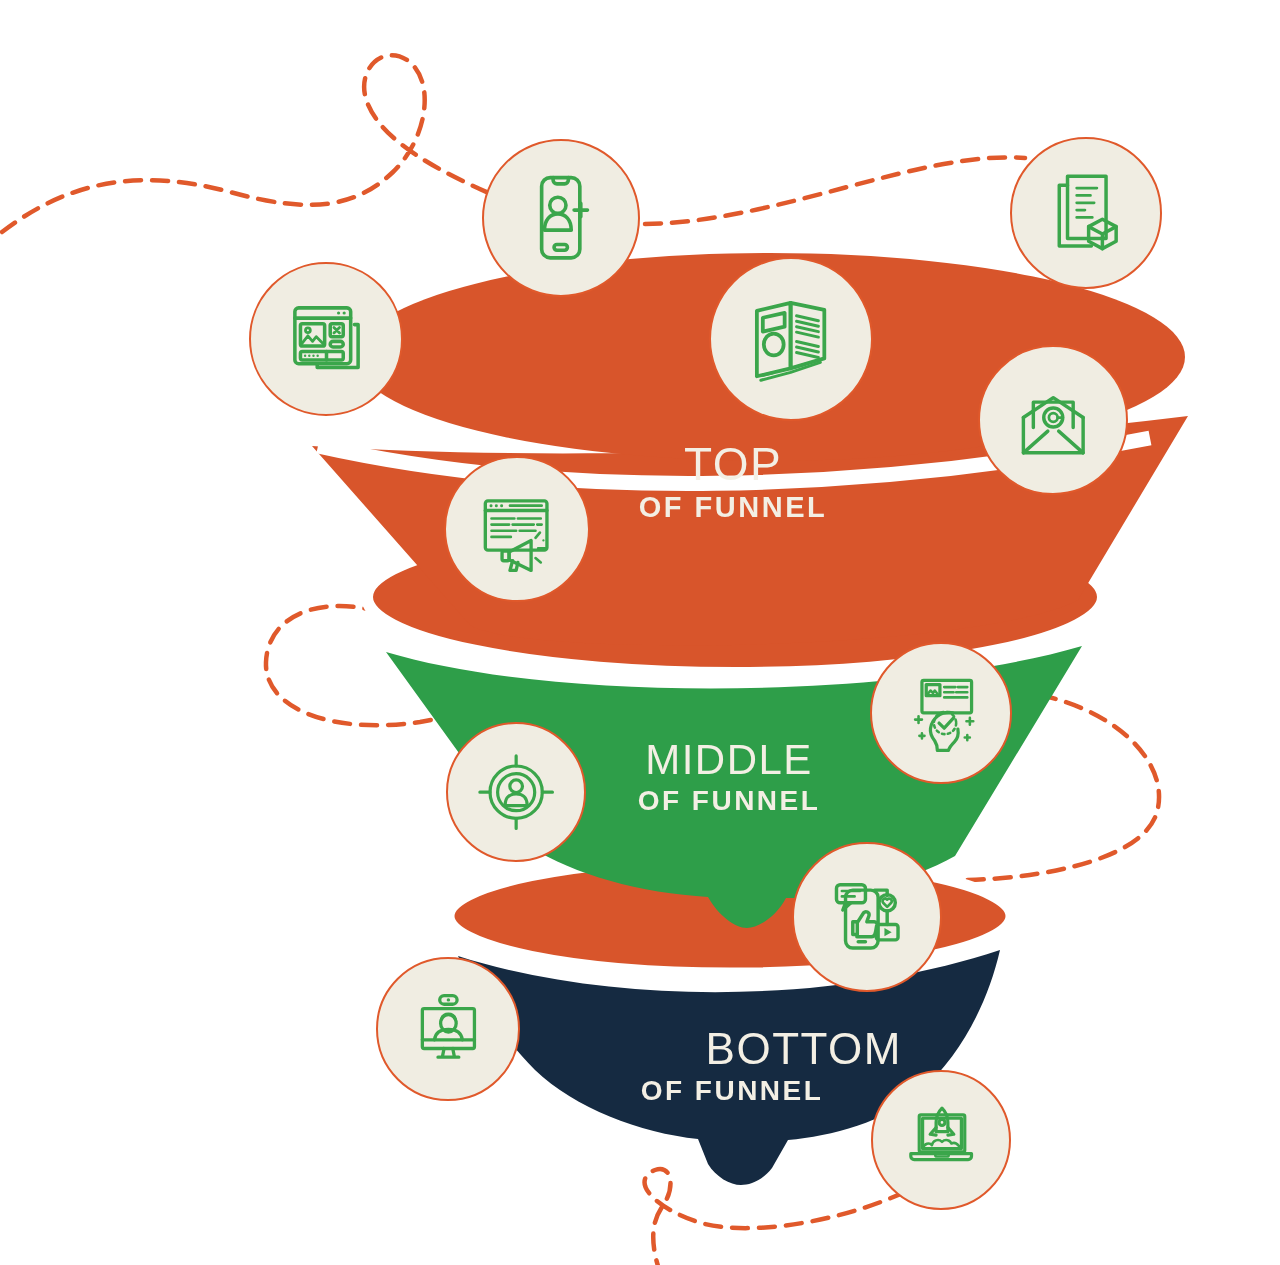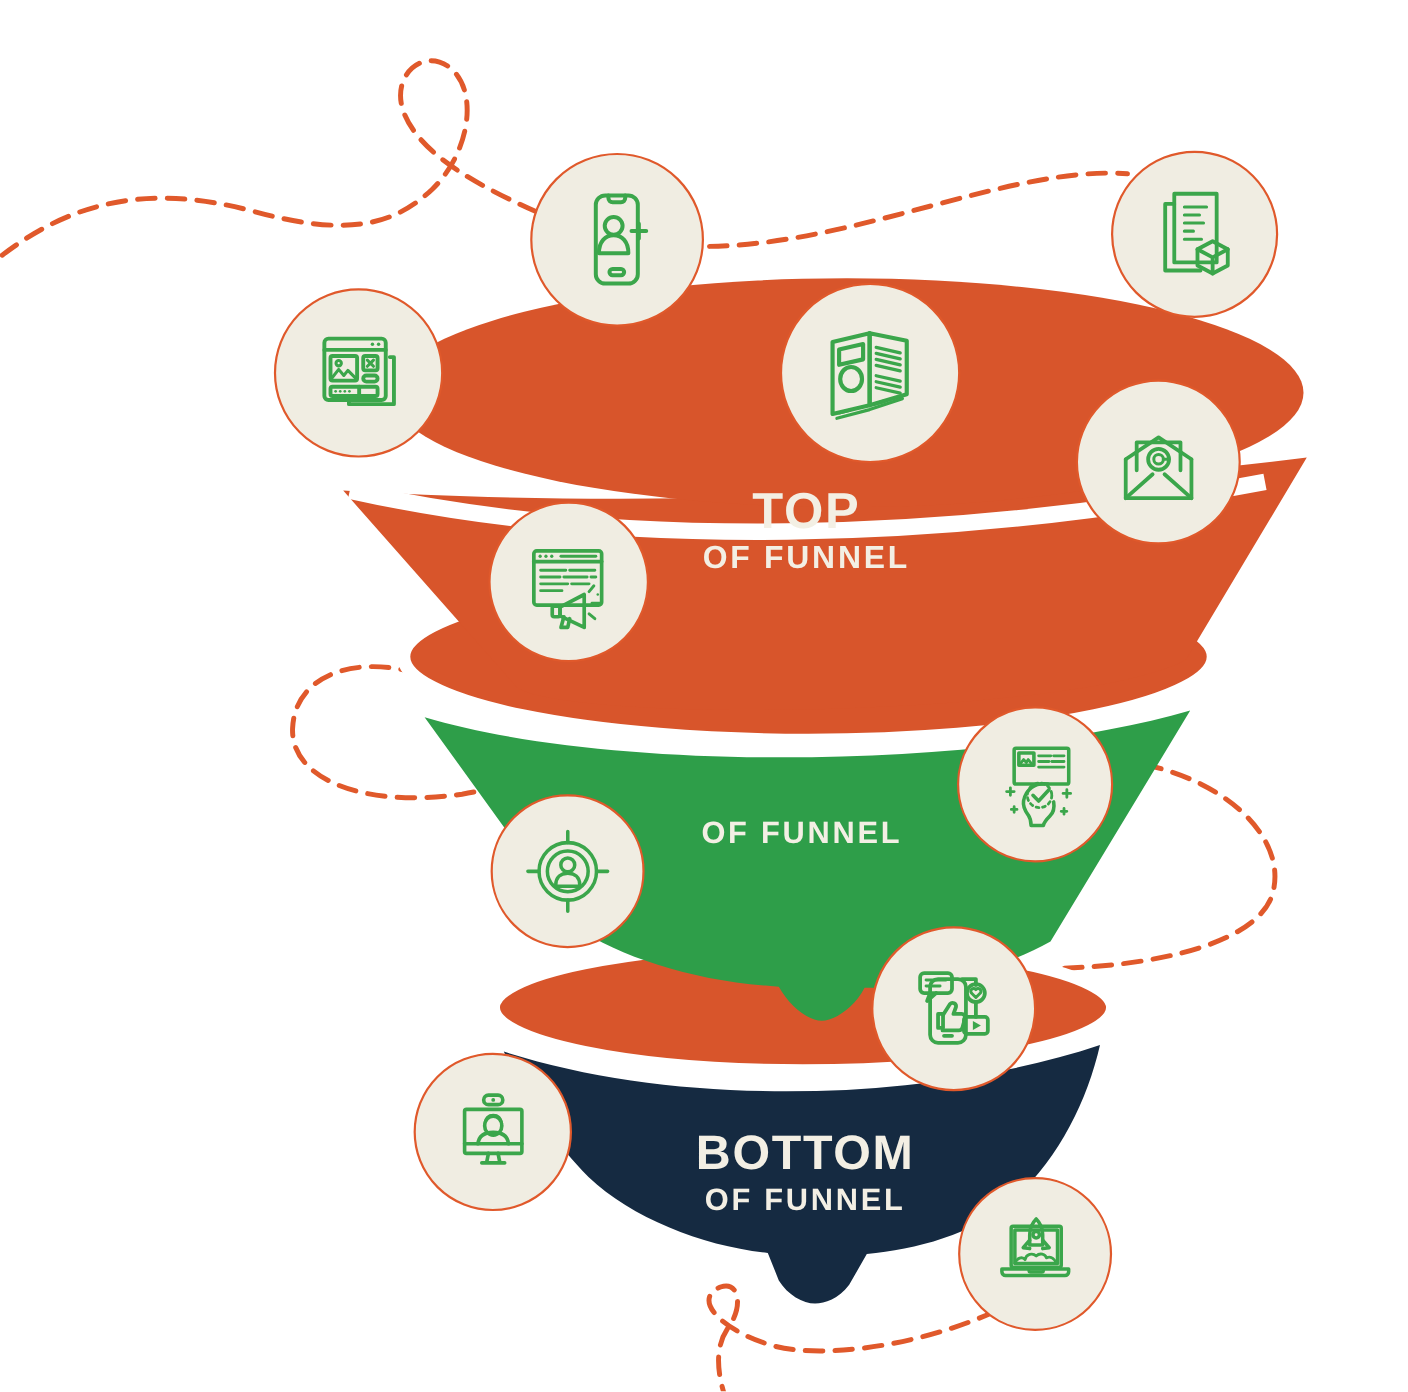--- a/index.html
+++ b/index.html
@@ -6,27 +6,27 @@
   #canvas{position:relative;width:1280px;height:1265px;overflow:hidden;background:#ffffff;
           font-family:"Liberation Sans", sans-serif;}
   #funnel-svg{position:absolute;left:0;top:0;z-index:1;}
   .badge{position:absolute;z-index:3;background:#F0EDE2;border:2.5px solid #E0592B;
          border-radius:50%;display:flex;align-items:center;justify-content:center;box-sizing:border-box;}
   .badge svg{width:62%;height:62%;stroke:#3BA64B;fill:none;stroke-width:3.8;
              stroke-linecap:round;stroke-linejoin:round;}
   .badge svg .f{fill:#3BA64B;stroke:none;}
   .badge svg .thin{stroke-width:3;}
   .stage-label{position:absolute;z-index:4;width:340px;text-align:center;color:#F3EFE4;pointer-events:none;}
-  .stage-title{font-weight:700;letter-spacing:1.5px;line-height:1.05;}
+  .stage-title{font-weight:400;letter-spacing:1.5px;line-height:1.05;}
   .stage-sub{font-weight:700;letter-spacing:2.5px;margin-top:3px;}
   #label-top   .stage-title{font-size:46px;}
   #label-top   .stage-sub{font-size:29px;}
   #label-middle .stage-title{font-size:42px;}
   #label-middle .stage-sub{font-size:28px;}
-  #label-bottom .stage-title{font-size:44px;}
+  #label-bottom .stage-title{font-size:44px;text-align:right;}
   #label-bottom .stage-sub{font-size:28px;}
 </style>
 </head>
 <body>
 
 <div id="canvas">
 
   <svg id="funnel-svg" width="1280" height="1265" viewBox="0 0 1280 1265">
 
     <g stroke="#E0592B" stroke-width="4.5" fill="none" stroke-dasharray="16 11" stroke-linecap="round">
@@ -224,20 +224,21 @@
       <path class="thin" d="M28,60 c2,-6 8,-8 11,-4 c1,-6 8,-8 12,-4 c4,-4 10,-2 11,2 c4,-2 8,0 11,6"></path>
     </svg>
   </div>
 
   <div class="stage-label" id="label-top" style="left:563px;top:440px;">
     <div class="stage-title">TOP</div>
     <div class="stage-sub">OF FUNNEL</div>
   </div>
 
   <div class="stage-label" id="label-middle" style="left:559px;top:738px;">
+    <div class="stage-title">MIDDLE</div>
     <div class="stage-sub">OF FUNNEL</div>
   </div>
 
   <div class="stage-label" id="label-bottom" style="left:562px;top:1026px;">
     <div class="stage-title">BOTTOM</div>
     <div class="stage-sub">OF FUNNEL</div>
   </div>
 
 </div>
 

